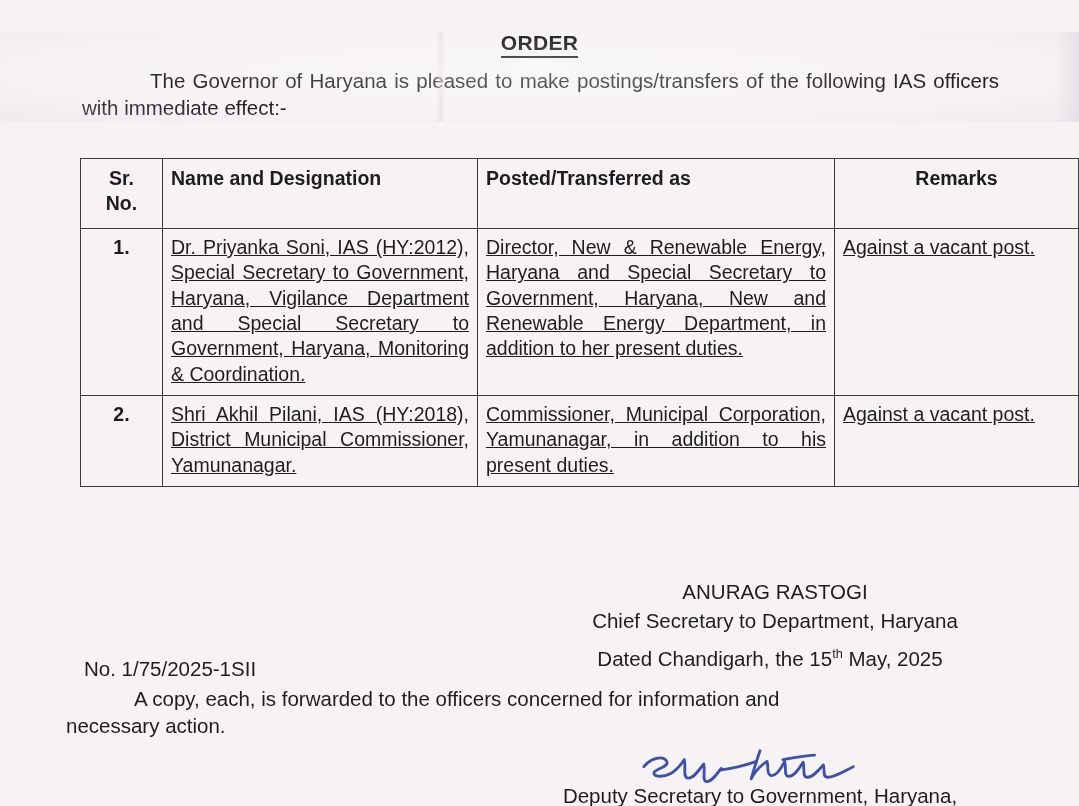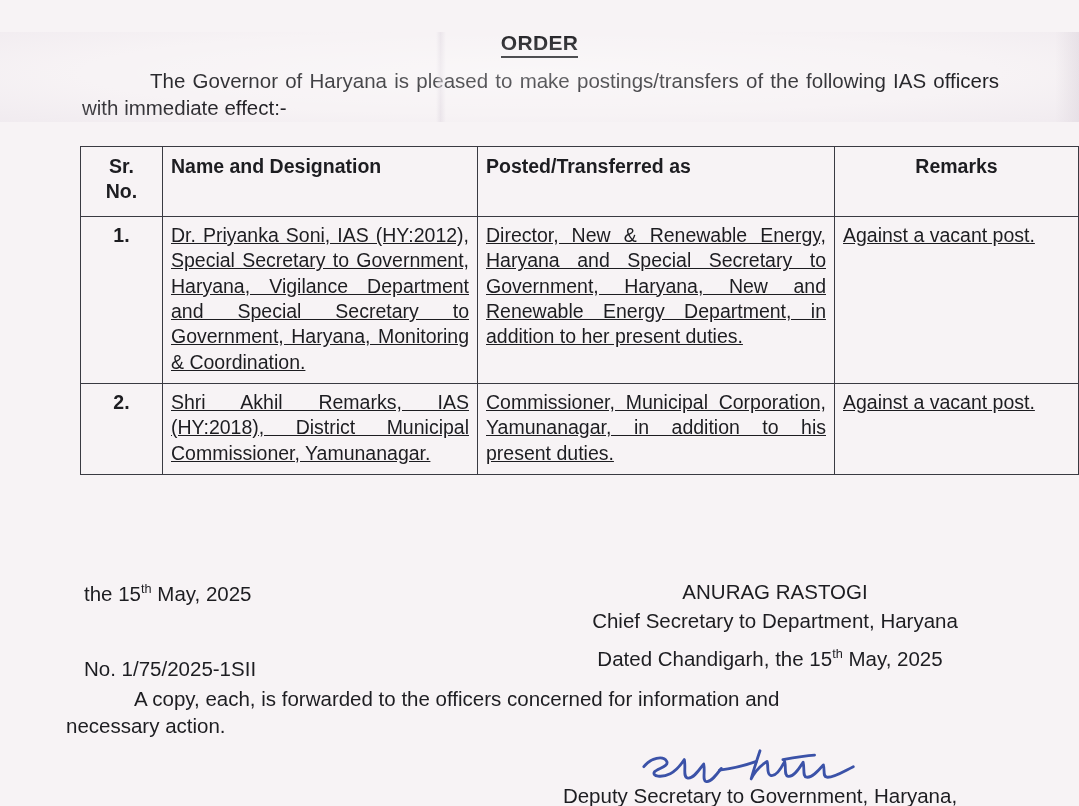--- a/index.html
+++ b/index.html
@@ -59,21 +59,21 @@
     line-height: 1.33;
     text-align: justify;
     text-justify: inter-word;
     text-indent: 68px;
   }
 
   
   table.order-table {
     position: absolute;
     left: 80px;
-    top: 114px;
+    top: 126px;
     width: 930px;
     border-collapse: collapse;
     table-layout: fixed;
     font-size: 19.5px;
   }
   table.order-table th,
   table.order-table td {
     border: 1.6px solid #3a3a42;
     vertical-align: top;
     padding: 6px 8px 8px 8px;
@@ -209,36 +209,35 @@
         <td class="c-post">
           <p>Director, New &amp; Renewable Energy, Haryana and Special Secretary to Government, Haryana, New and Renewable Energy Department, in addition to her present duties.</p>
         </td>
         <td class="c-rem">
           <p>Against a vacant post.</p>
         </td>
       </tr>
       <tr>
         <td class="c-sr">2.</td>
         <td class="c-name">
-          <p>Shri Akhil Remarks, IAS (HY:2018), District Municipal Commissioner, Yamunanagar.</p>
+          <p>Shri Akhil Pilani, IAS (HY:2018), District Municipal Commissioner, Yamunanagar.</p>
         </td>
         <td class="c-post">
           <p>Commissioner, Municipal Corporation, Yamunanagar, in addition to his present duties.</p>
         </td>
         <td class="c-rem">
           <p>Against a vacant post.</p>
         </td>
       </tr>
     </tbody>
   </table>
 
   <div class="footer">
 
     <div class="left-block">
-      <div><span>the 15</span><sup>th</sup><span> May, 2025</span></div>
     </div>
 
     <div class="right-block">
       <div>ANURAG RASTOGI</div>
       <div>Chief Secretary to Department, Haryana</div>
     </div>
 
     <div class="ref-no">No. 1/75/2025-1SII</div>
 
     <div class="dated-right"><span>Dated Chandigarh, the 15</span><sup>th</sup><span> May, 2025</span></div>

